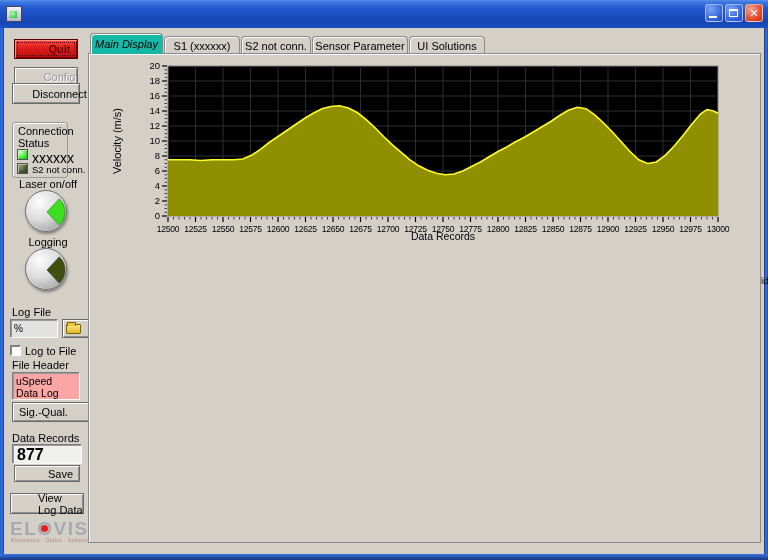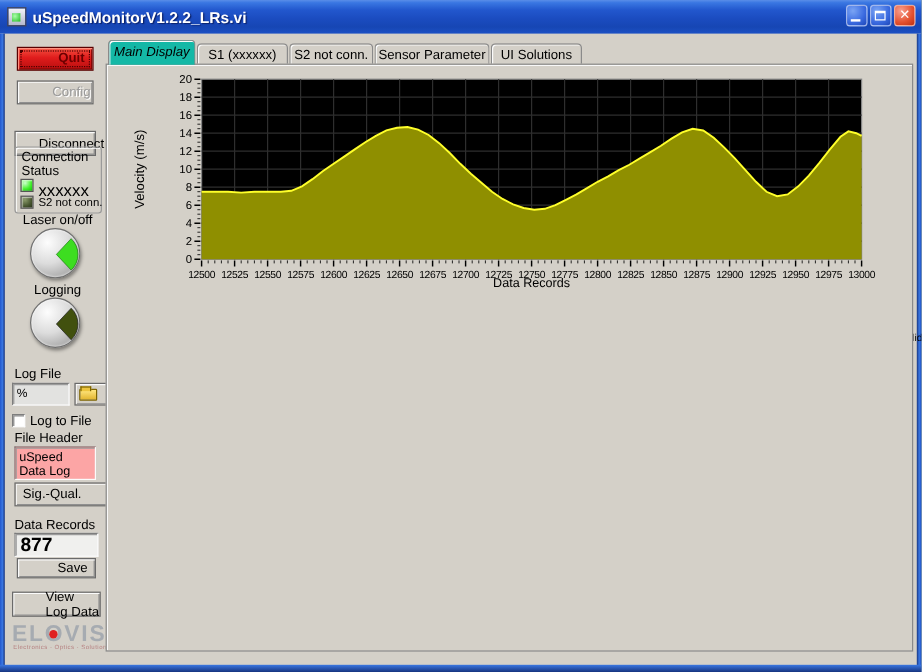--- a/index.html
+++ b/index.html
@@ -62,42 +62,41 @@
   .dd-arrow::after{content:'\25BD';font-size:9px;color:#333;}
   svg text{font-family:"Liberation Sans","DejaVu Sans",sans-serif;}
 </style>
 </head>
 <body>
 
 <div class="window">
 
   <div class="titlebar">
     <div class="app-icon"></div>
-    <span class="title-text">uSpeedMonitorV1.2.2_LRs.vi</span>
     <div class="win-btns">
       <div class="wbtn blue">
           <div class="glyph-min"></div>
         </div>
       <div class="wbtn blue">
           <div class="glyph-max"></div>
         </div>
       <div class="wbtn red">
           <div class="glyph-x"></div>
         </div>
     </div>
   </div>
   <div class="b-left"></div>
   <div class="b-right"></div>
   <div class="b-bottom"></div>
 
   <div class="btn3d quit" style="left:14px;top:39px;width:64px;height:20px;">Quit</div>
   <div class="btn3d disabled-txt" style="left:14px;top:67px;width:64px;height:20px;">Config</div>
-  <div class="btn3d" style="left:12px;top:109px;width:68px;height:21px;">Disconnect</div>
-
-  <div style="position:absolute;left:12px;top:122px;width:73px;height:56px;border:1px solid #9a9a9a;border-radius:3px;box-shadow:inset 1px 1px 0 #fff;">
+  <div class="btn3d" style="left:12px;top:83px;width:68px;height:21px;">Disconnect</div>
+
+  <div style="position:absolute;left:12px;top:122px;width:56px;height:56px;border:1px solid #9a9a9a;border-radius:3px;box-shadow:inset 1px 1px 0 #fff;">
     <div style="position:absolute;left:5px;top:2px;font-size:11px;line-height:12px;width:62px;">Connection Status</div>
     <div class="led on" style="left:4px;top:26px;width:11px;height:11px;"></div>
     <div class="lbl" style="left:19px;top:27px;font-size:14px;">xxxxxx</div>
     <div class="led off" style="left:4px;top:40px;width:11px;height:11px;"></div>
     <div class="lbl" style="left:19px;top:41px;font-size:9.5px;">S2 not conn.</div>
   </div>
 
   <div class="lbl" style="left:12px;top:178px;width:72px;text-align:center;">Laser on/off</div>
   <div class="knob" style="left:25px;top:190px;">
     <svg width="42" height="42" viewBox="0 0 42 42">

